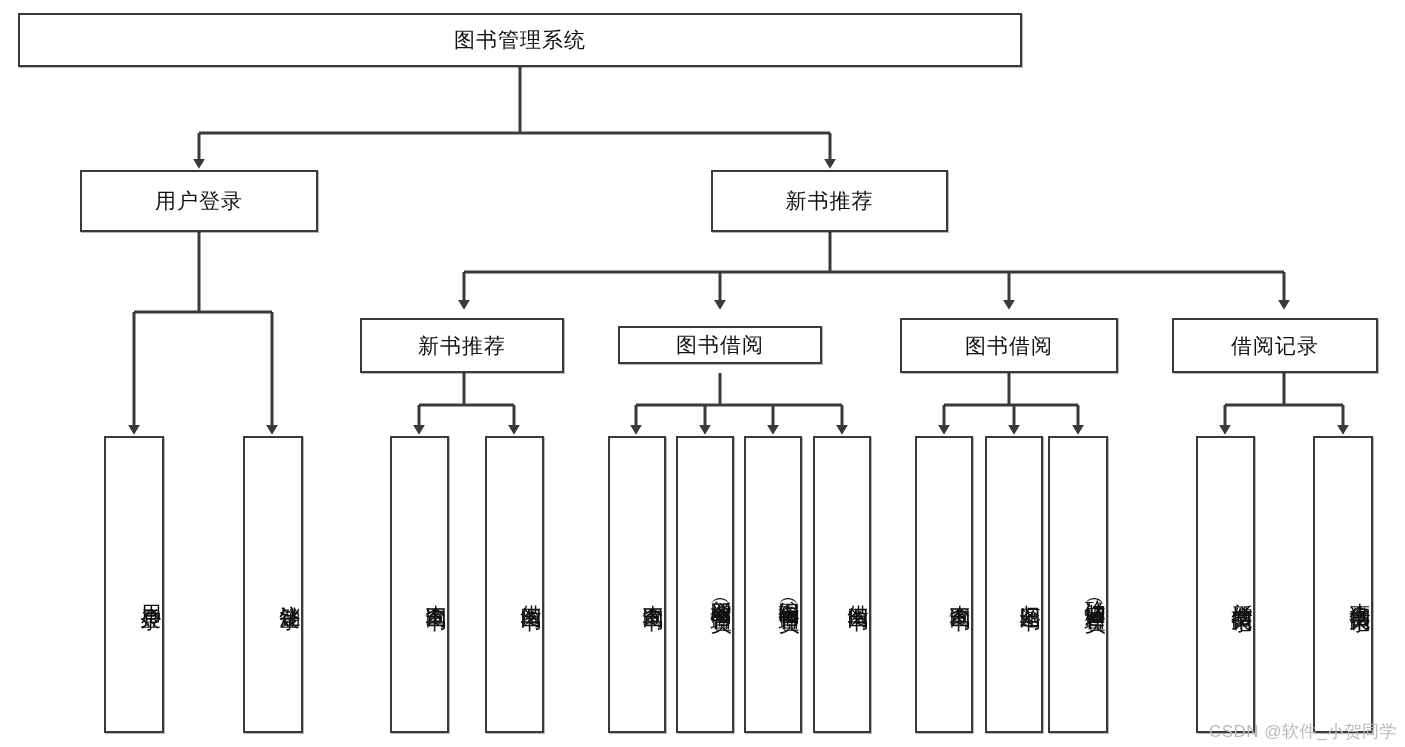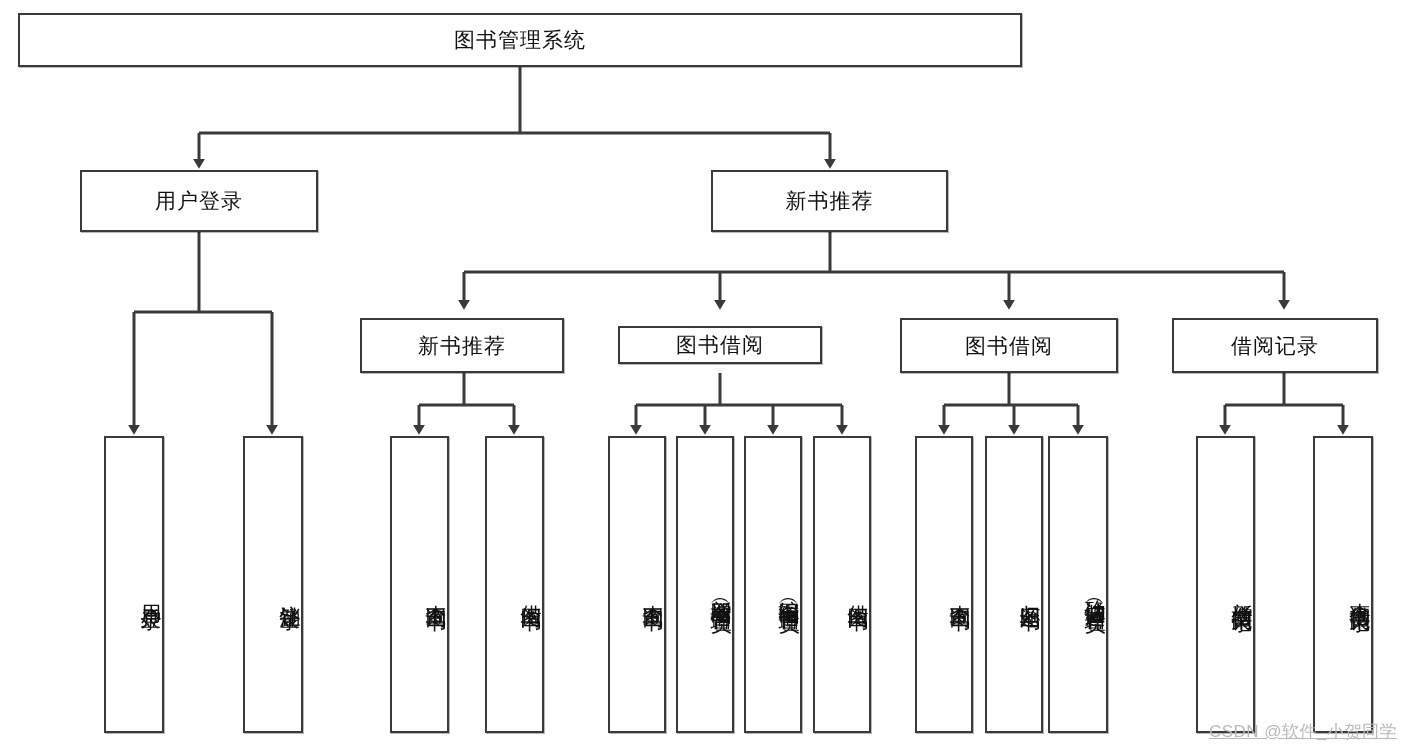--- a/index.html
+++ b/index.html
@@ -59,21 +59,20 @@
     display: block;
   }
   #watermark {
     position: absolute;
     right: 8px;
     bottom: 4px;
     font-size: 17px;
     color: #b9b9b9;
     letter-spacing: 0.5px;
     white-space: nowrap;
-    text-decoration: underline;
   }
 </style>
 </head>
 <body>
 
 <div id="canvas">
 
   <svg id="wires" viewBox="0 0 1405 747">
     <defs>
       <marker id="arrow" markerWidth="10" markerHeight="12" refX="1.2" refY="6" orient="auto" markerUnits="userSpaceOnUse">

